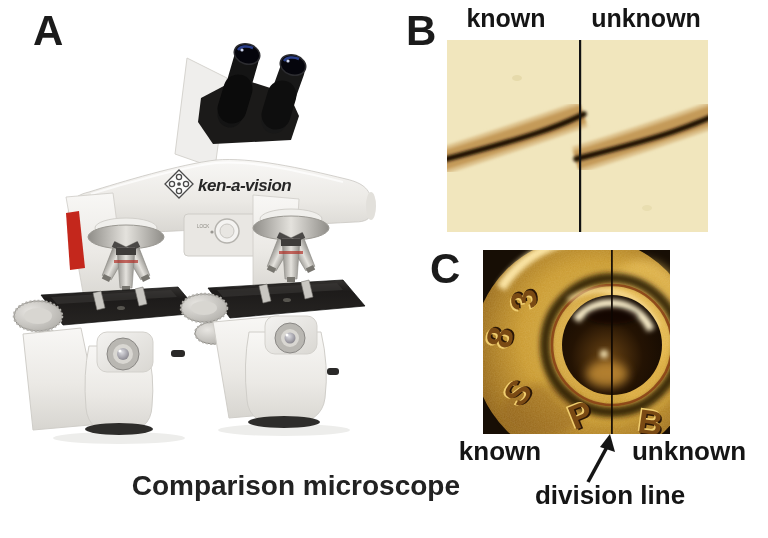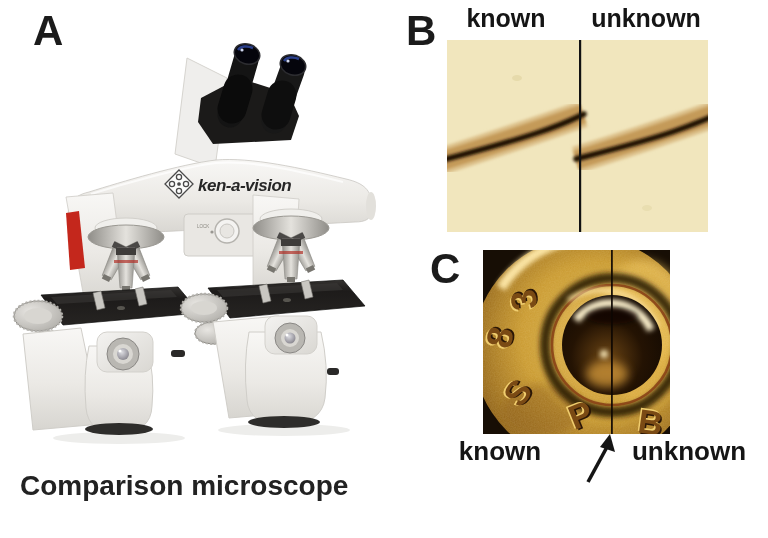--- a/index.html
+++ b/index.html
@@ -1,21 +1,21 @@
 <!DOCTYPE html>
 <html><head>
 <meta charset="utf-8">
 <style>
   html,body{margin:0;padding:0;background:#ffffff;}
   .fig{position:relative;width:768px;height:538px;background:#ffffff;
        font-family:"Liberation Sans",sans-serif;overflow:hidden;}
   .plabel{position:absolute;font-weight:bold;font-size:42px;color:#1b1b1b;line-height:1;}
   .toplbl{position:absolute;font-weight:bold;font-size:25px;color:#151515;text-align:center;line-height:1;}
   .botlbl{position:absolute;font-weight:bold;font-size:26px;color:#151515;text-align:center;line-height:1;}
-  .caption{position:absolute;left:20px;top:470px;width:432px;text-align:left;
+  .caption{position:absolute;left:28px;top:470px;width:432px;text-align:right;
            font-weight:bold;font-size:28px;color:#222222;}
   .annot{position:absolute;left:518px;top:480px;width:184px;text-align:center;
          font-weight:bold;font-size:26px;color:#151515;}
   .imgbox{position:absolute;}
   svg{display:block;}
 </style>
 </head>
 <body>
 
 <div class="fig">
@@ -323,14 +323,15 @@
   <div class="botlbl" style="left:452px;top:438px;width:96px;">known</div>
   <div class="botlbl" style="left:630px;top:438px;width:118px;">unknown</div>
 
   <div class="imgbox" style="left:580px;top:432px;">
     <svg width="40" height="52" viewBox="0 0 40 52">
       <line x1="8" y1="50" x2="27" y2="15" stroke="#151515" stroke-width="3.6"></line>
       <polygon points="30,2 35,20 20,15" fill="#151515"></polygon>
     </svg>
   </div>
 
+  <div class="annot">division line</div>
 
 </div>
 
 </body></html>

